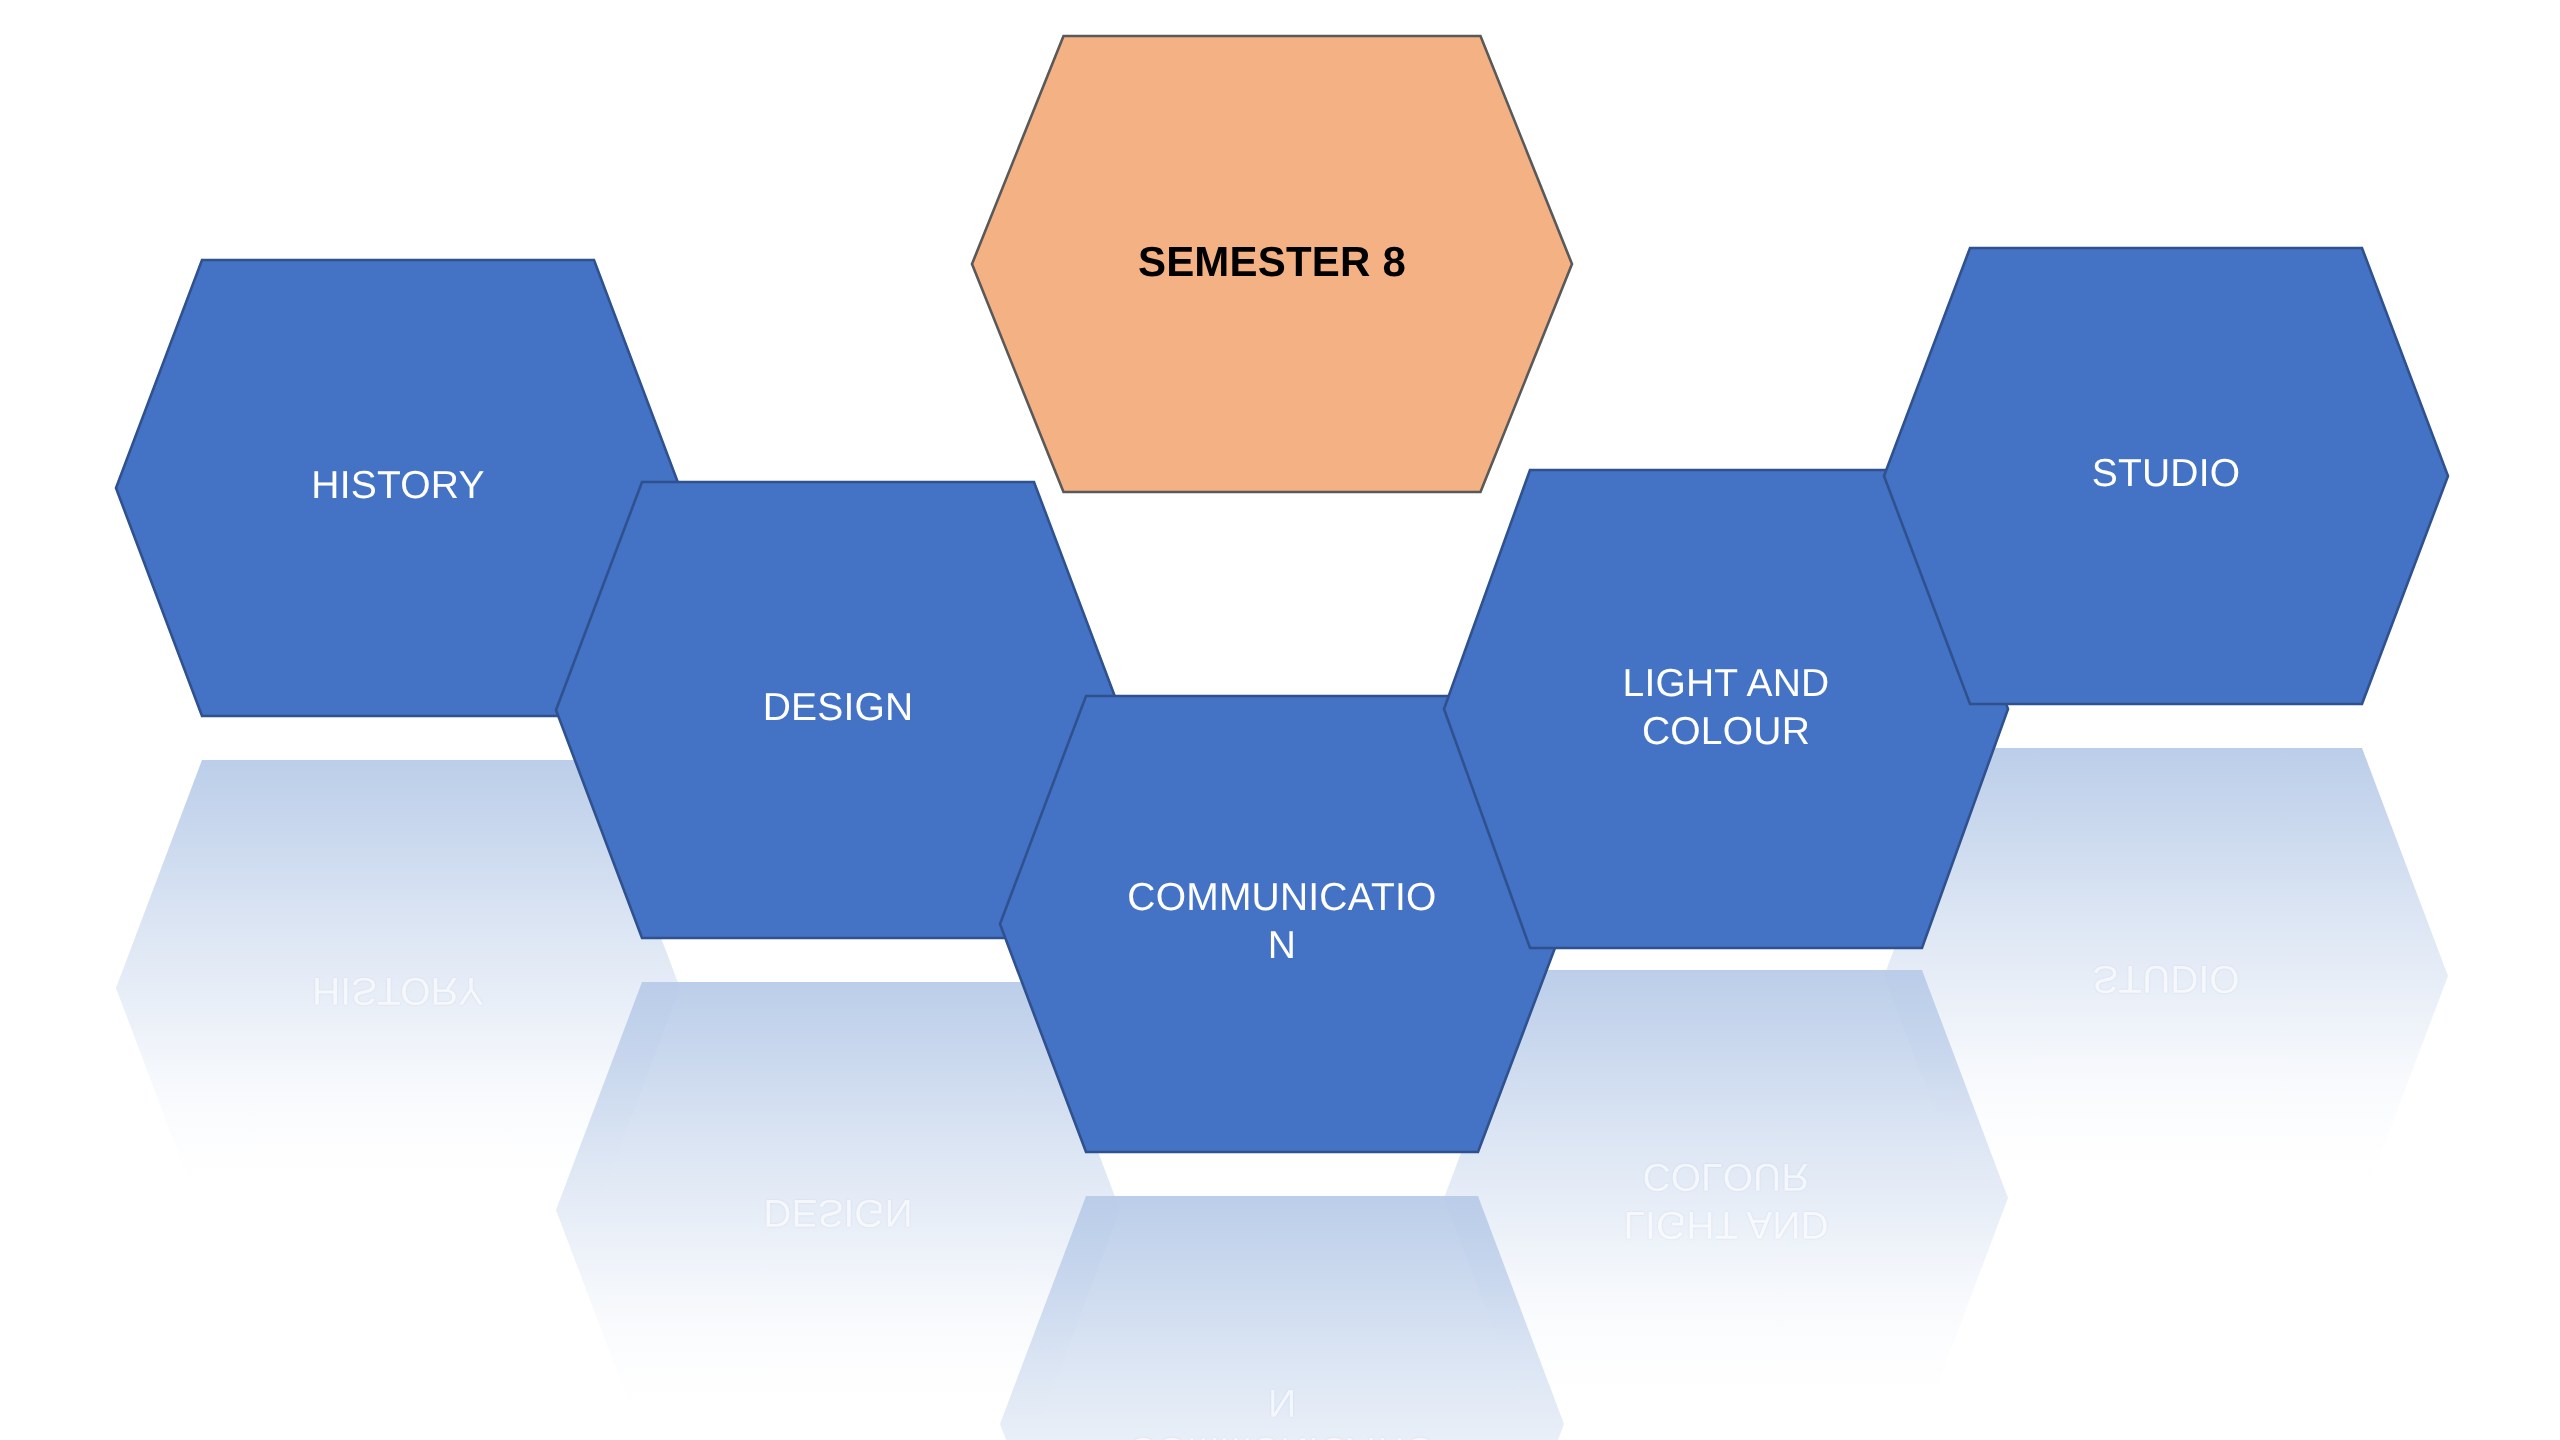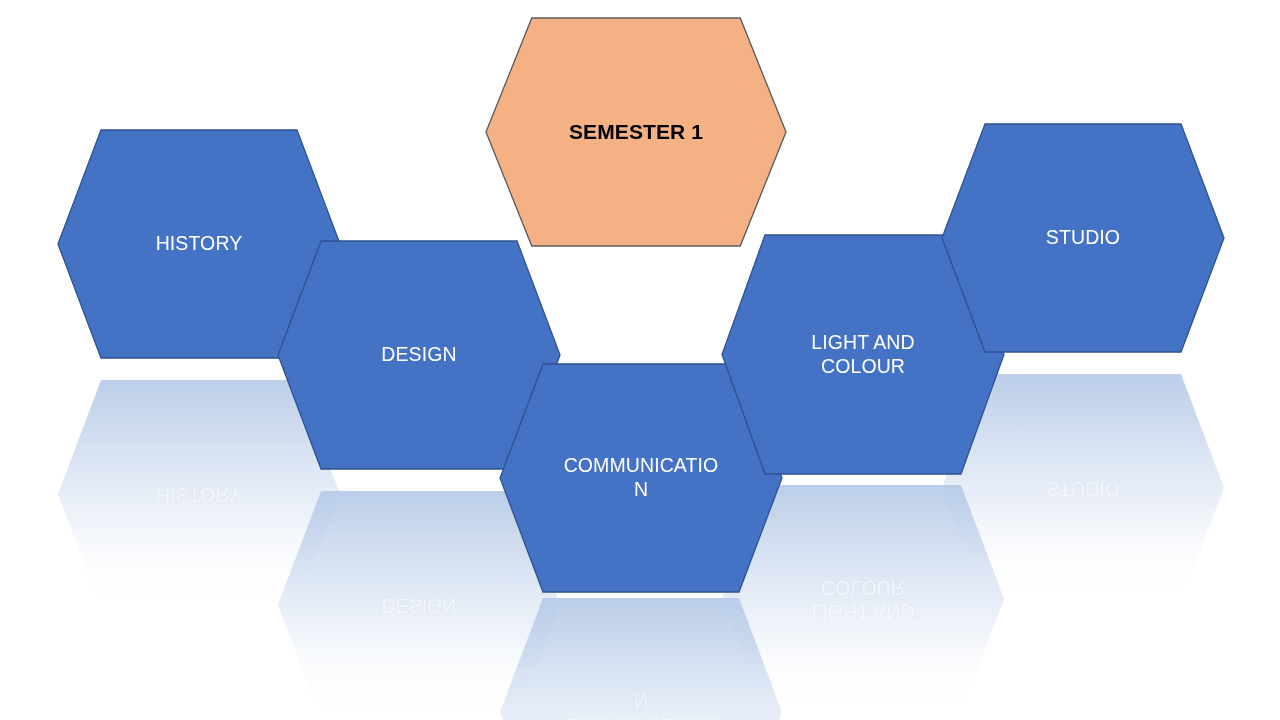--- a/index.html
+++ b/index.html
@@ -205,35 +205,35 @@
         </svg>
         <div style="position: absolute; left: 0px; right: 0px; top: 0px; height: 228px;">
           <div class="reflect-label" style="align-items: center; opacity: 0.62; color: rgb(255, 255, 255); text-shadow: rgba(150, 170, 205, 0.55) 0px 0px 1px;">STUDIO</div>
         </div>
       </div>
     </div>
     <div class="hex accent" style="left: 486px; top: 18px; width: 300px; height: 228px;">
       <svg viewBox="0 0 300 228" preserveAspectRatio="none">
         <polygon points="45.75,0 254.25,0 300,114 254.25,228 45.75,228 0,114" fill="#F4B183" stroke="#595959" stroke-width="1.3" vector-effect="non-scaling-stroke"></polygon>
       </svg>
-      <div class="hex-label">SEMESTER 1</div>
+      <div class="hex-label">SEMESTER 8</div>
     </div>
     <div class="hex" style="left: 58px; top: 130px; width: 282px; height: 228px;">
       <svg viewBox="0 0 282 228" preserveAspectRatio="none">
         <polygon points="43.005,0 238.995,0 282,114 238.995,228 43.005,228 0,114" fill="#4472C4" stroke="#2F528F" stroke-width="1.3" vector-effect="non-scaling-stroke"></polygon>
       </svg>
       <div class="hex-label">HISTORY</div>
     </div>
     <div class="hex" style="left: 278px; top: 241px; width: 282px; height: 228px;">
       <svg viewBox="0 0 282 228" preserveAspectRatio="none">
         <polygon points="43.005,0 238.995,0 282,114 238.995,228 43.005,228 0,114" fill="#4472C4" stroke="#2F528F" stroke-width="1.3" vector-effect="non-scaling-stroke"></polygon>
       </svg>
       <div class="hex-label">DESIGN</div>
     </div>
-    <div class="hex" style="left: 500px; top: 364px; width: 282px; height: 228px;">
+    <div class="hex" style="left: 500px; top: 348px; width: 282px; height: 228px;">
       <svg viewBox="0 0 282 228" preserveAspectRatio="none">
         <polygon points="43.005,0 238.995,0 282,114 238.995,228 43.005,228 0,114" fill="#4472C4" stroke="#2F528F" stroke-width="1.3" vector-effect="non-scaling-stroke"></polygon>
       </svg>
       <div class="hex-label">COMMUNICATIO
 N</div>
     </div>
     <div class="hex" style="left: 722px; top: 235px; width: 282px; height: 239px;">
       <svg viewBox="0 0 282 228" preserveAspectRatio="none">
         <polygon points="43.005,0 238.995,0 282,114 238.995,228 43.005,228 0,114" fill="#4472C4" stroke="#2F528F" stroke-width="1.3" vector-effect="non-scaling-stroke"></polygon>
       </svg>

